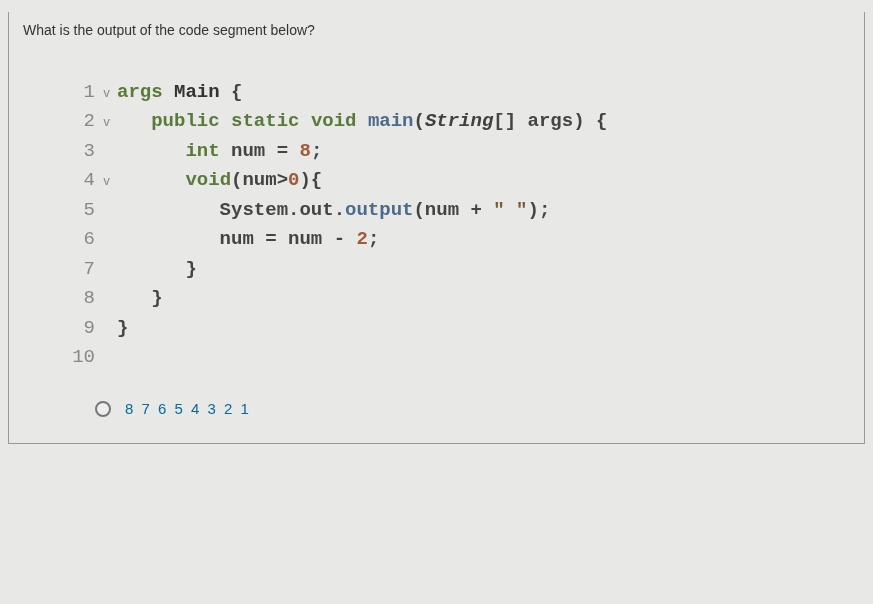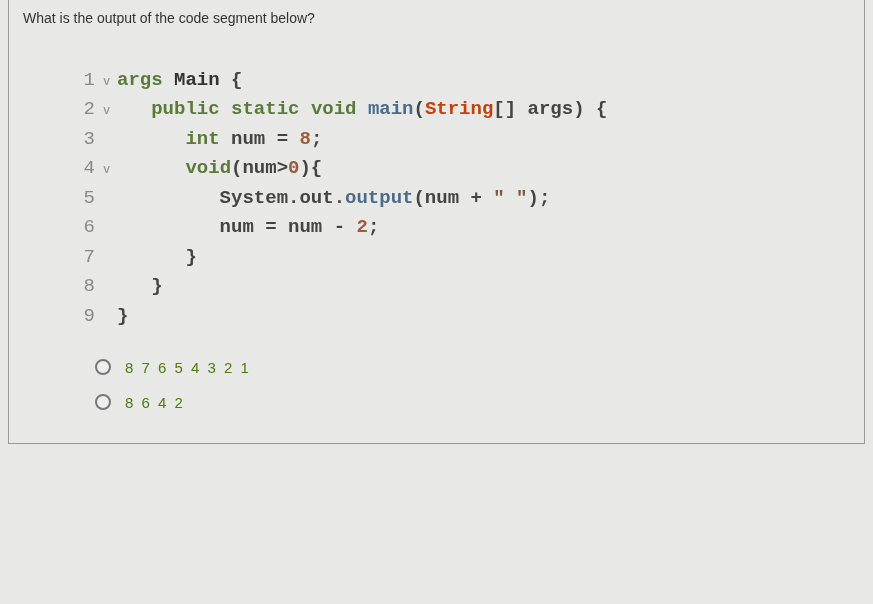--- a/index.html
+++ b/index.html
@@ -7,22 +7,22 @@
       width: 873px;
       height: 604px;
       background: #e8e8e6;
       font-family: Arial, Helvetica, sans-serif;
       overflow: hidden;
       position: relative;
     }
     .question-box {
       border: 1px solid #999;
       border-top: none;
-      padding: 10px 14px 14px 14px;
-      margin: 0 8px;
+      padding: 10px 14px 8px 14px;
+      margin: 12px 8px;
       background: #e8e8e6;
     }
     .question-text {
       font-size: 14px;
       color: #333;
       margin-bottom: 40px;
     }
     .code-block {
       font-family: 'Courier New', monospace;
       font-size: 19px;
@@ -45,36 +45,36 @@
     }
     .fold-marker {
       color: #888;
       width: 14px;
       font-size: 12px;
       font-weight: normal;
       display: inline-block;
     }
     .code-content { white-space: pre; }
     .kw { color: #5a7a3a; }
-    .type { color: #c2410c; }
+    .type { color: #404040; font-style: italic; }
     .classname { color: #333; }
     .method { color: #4a6b8a; }
     .lit { color: #a05a3a; }
     .str { color: #7a5a3a; }
     .plain { color: #444; }
     .options {
       margin-left: 72px;
       margin-top: 10px;
     }
     .option {
       display: flex;
       align-items: center;
       margin-bottom: 18px;
       font-size: 15px;
-      color: #4d7c0f;
+      color: #0369a1;
       letter-spacing: 2px;
     }
     .radio {
       width: 16px;
       height: 16px;
       border: 2px solid #777;
       border-radius: 50%;
       margin-right: 14px;
       background: #eee;
       flex-shrink: 0;
@@ -125,25 +125,26 @@
       <div class="code-line">
         <span class="line-num">8</span>
         <span class="fold-marker"></span>
         <span class="code-content"><span class="plain">   }</span></span>
       </div>
       <div class="code-line">
         <span class="line-num">9</span>
         <span class="fold-marker"></span>
         <span class="code-content"><span class="plain">}</span></span>
       </div>
+      <div class="code-line">
+        <span class="line-num">10</span>
+        <span class="fold-marker"></span>
+        <span class="code-content"></span>
+      </div>
     </div>
 
   <div class="options">
     <div class="option">
       <span class="radio"></span>
       <span>8 7 6 5 4 3 2 1</span>
     </div>
-    <div class="option">
-      <span class="radio"></span>
-      <span>8 6 4 2</span>
-    </div>
   </div>
 </div>
 
 </body></html>

